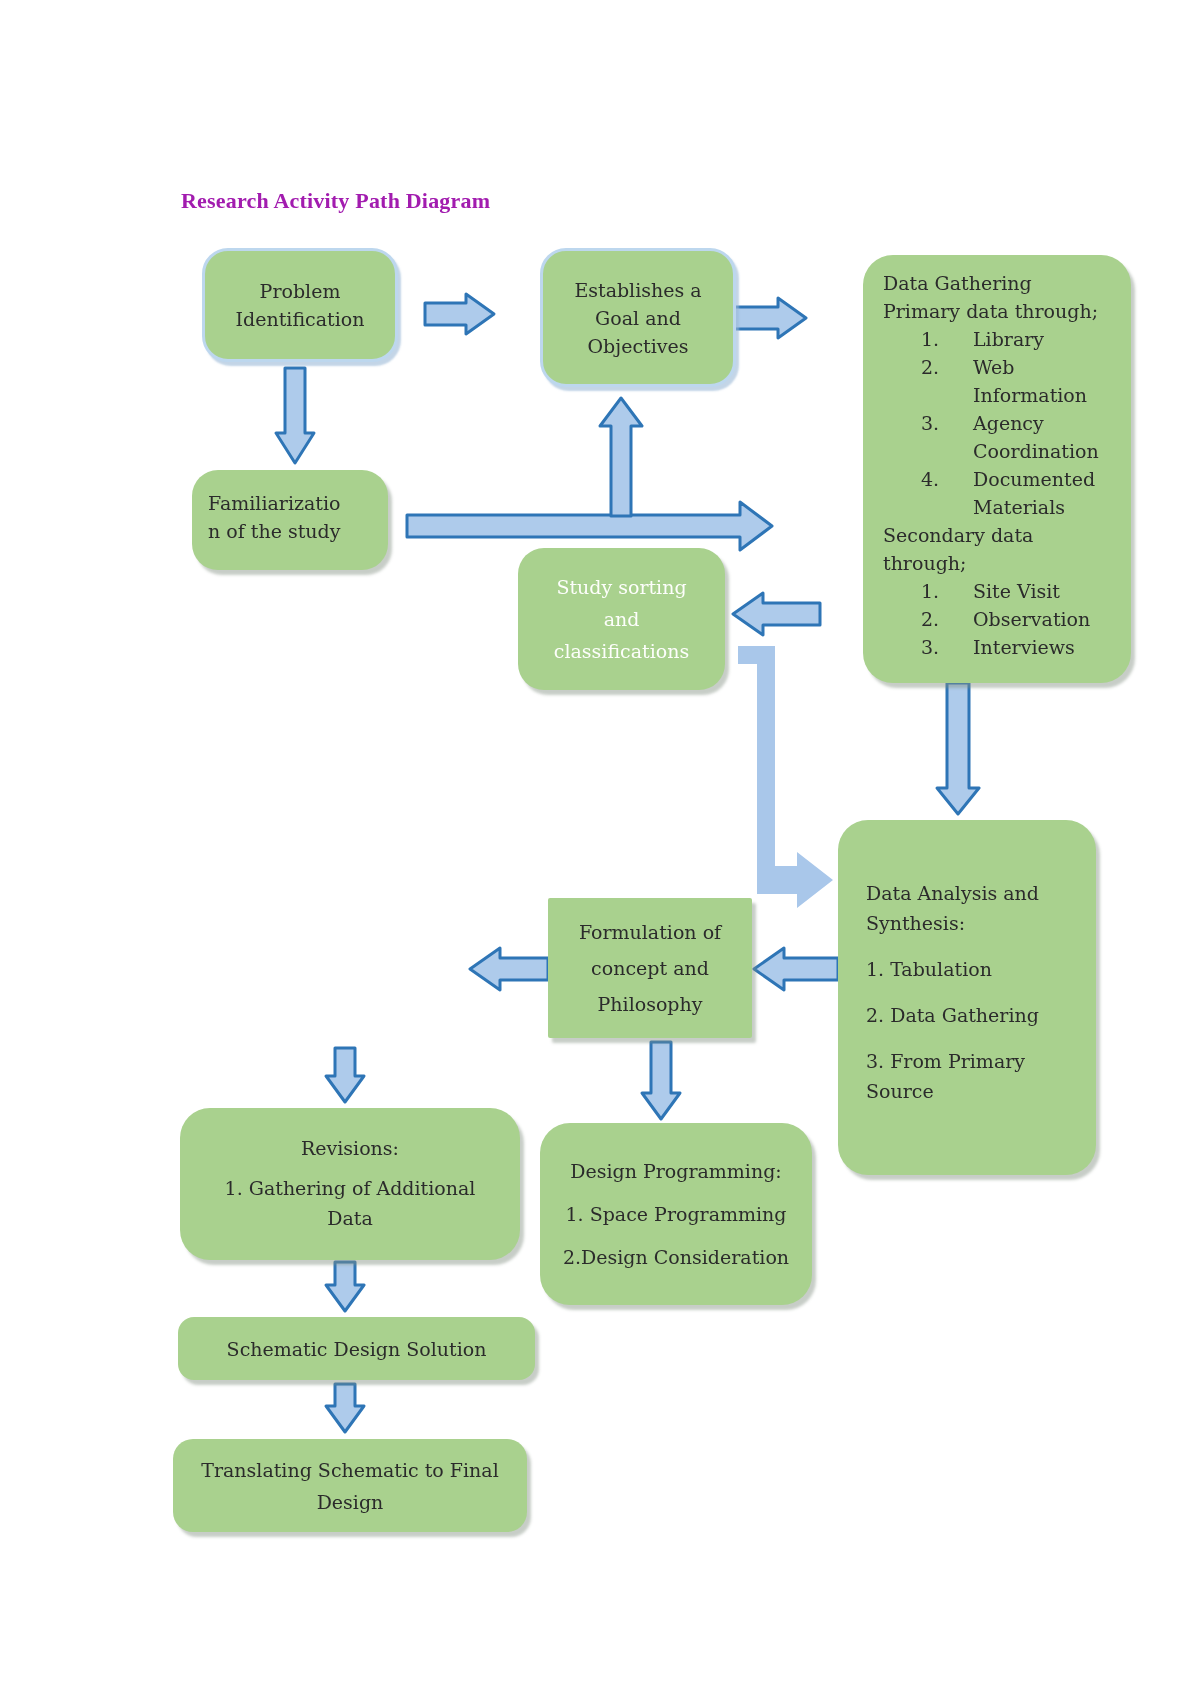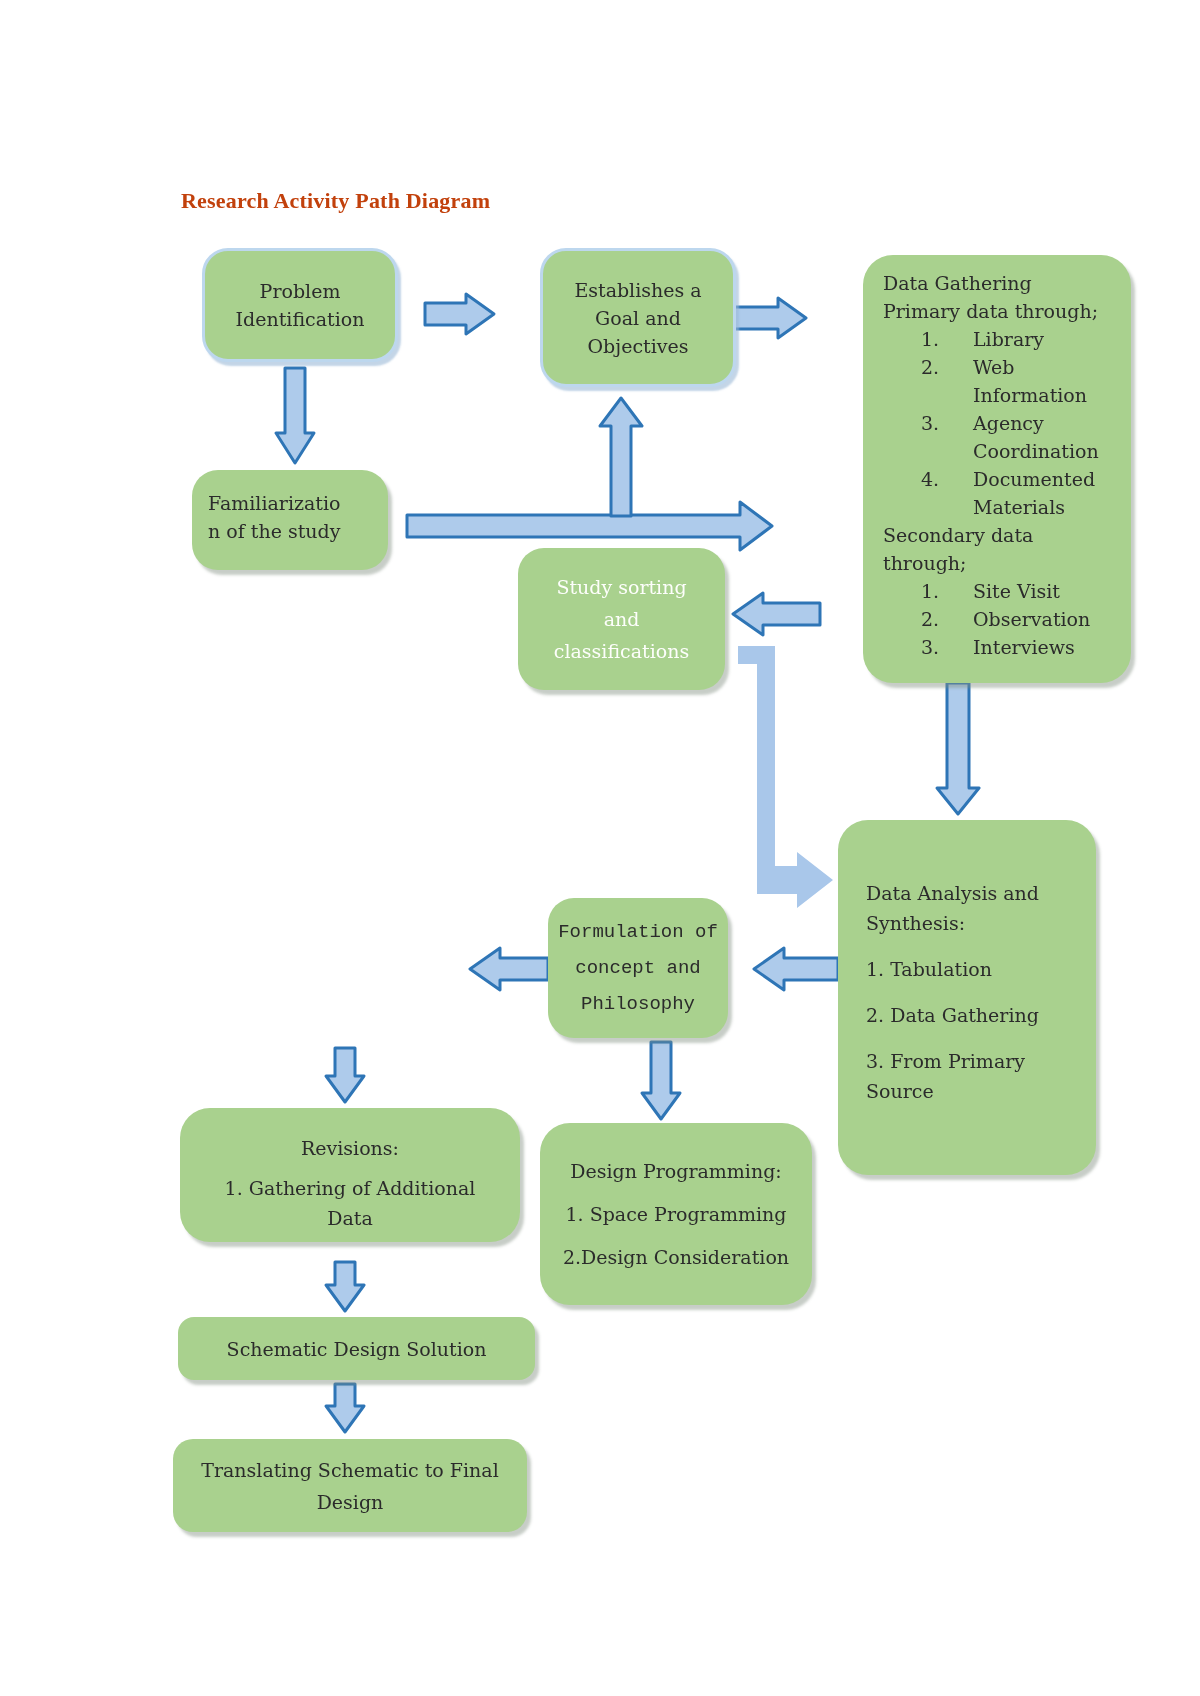--- a/index.html
+++ b/index.html
@@ -1,19 +1,19 @@
 <!DOCTYPE html>
 <html style="--box-fill: #a9d18e; --box-edge: #bdd7ee; --arrow-fill: #aecbeb; --arrow-stroke: #2e75b6; --connector-fill: #a9c7ea; --text: #2b2b2b; --light-text: #fdfefb;"><head>
 <meta charset="utf-8">
 <style>
   html,body{margin:0;padding:0;background:#ffffff;}
   .page{position:relative;width:1200px;height:1696px;background:#fff;overflow:hidden;
         font-family:"DejaVu Serif","Liberation Serif",serif;}
   .title{position:absolute;left:181px;top:188px;font-family:"Liberation Serif",serif;
-         font-weight:bold;font-size:22px;color:#c2410c;letter-spacing:.2px;}
+         font-weight:bold;font-size:22px;color:#a21caf;letter-spacing:.2px;}
   .arrows{position:absolute;left:0;top:0;}
   .arrow{fill:var(--arrow-fill,#aecbeb);stroke:var(--arrow-stroke,#2e75b6);
          stroke-width:3;stroke-linejoin:round;}
   .connector{fill:var(--connector-fill,#a9c7ea);stroke:none;}
   .box{position:absolute;background:var(--box-fill,#a9d18e);border-radius:30px;
        box-shadow:4px 5px 3px rgba(130,145,130,.45);color:var(--text,#2b2b2b);
        font-size:19px;box-sizing:border-box;}
   .box.blue-edge{border:3px solid var(--box-edge,#bdd7ee);
        box-shadow:3px 4px 2px rgba(155,185,215,.6);}
   .box.flex-center{display:flex;flex-direction:column;align-items:center;
@@ -31,26 +31,26 @@
   #box-data-gathering .cont{margin-left:90px;}
   #box-familiarization{left:192px;top:470px;width:196px;height:100px;
        padding:19px 0 0 16px;border-radius:26px;}
   #box-familiarization .line{line-height:28px;}
   #box-study{left:518px;top:548px;width:207px;height:142px;color:var(--light-text,#fdfefb);
        border-radius:26px;}
   #box-study .line{line-height:32px;}
   #box-site{left:193px;top:747px;width:272px;height:295px;padding:35px 10px 0 32px;}
   #box-site .line{line-height:30px;}
   #box-site .para{margin-top:16px;}
-  #box-formulation{left:548px;top:898px;width:180px;height:140px;border-radius:26px;font-family:Liberation Mono, monospace;}
+  #box-formulation{left:548px;top:898px;width:204px;height:140px;border-radius:2px;}
   #box-formulation .line{line-height:36px;}
   #box-data-analysis{left:838px;top:820px;width:258px;height:355px;padding:58px 8px 0 28px;}
   #box-data-analysis .line{line-height:30px;}
   #box-data-analysis .para{margin-top:16px;}
-  #box-revisions{left:180px;top:1108px;width:340px;height:134px;padding-top:25px;
+  #box-revisions{left:180px;top:1108px;width:340px;height:152px;padding-top:25px;
        text-align:center;}
   #box-revisions .line{line-height:30px;}
   #box-revisions .para{margin-top:10px;}
   #box-design{left:540px;top:1123px;width:272px;height:182px;padding-top:33px;
        text-align:center;}
   #box-design .line{line-height:30px;}
   #box-design .para{margin-top:13px;}
   #box-schematic{left:178px;top:1317px;width:357px;height:63px;border-radius:16px;}
   #box-translating{left:173px;top:1439px;width:354px;height:93px;border-radius:20px;}
   #box-translating .line{line-height:32px;}

